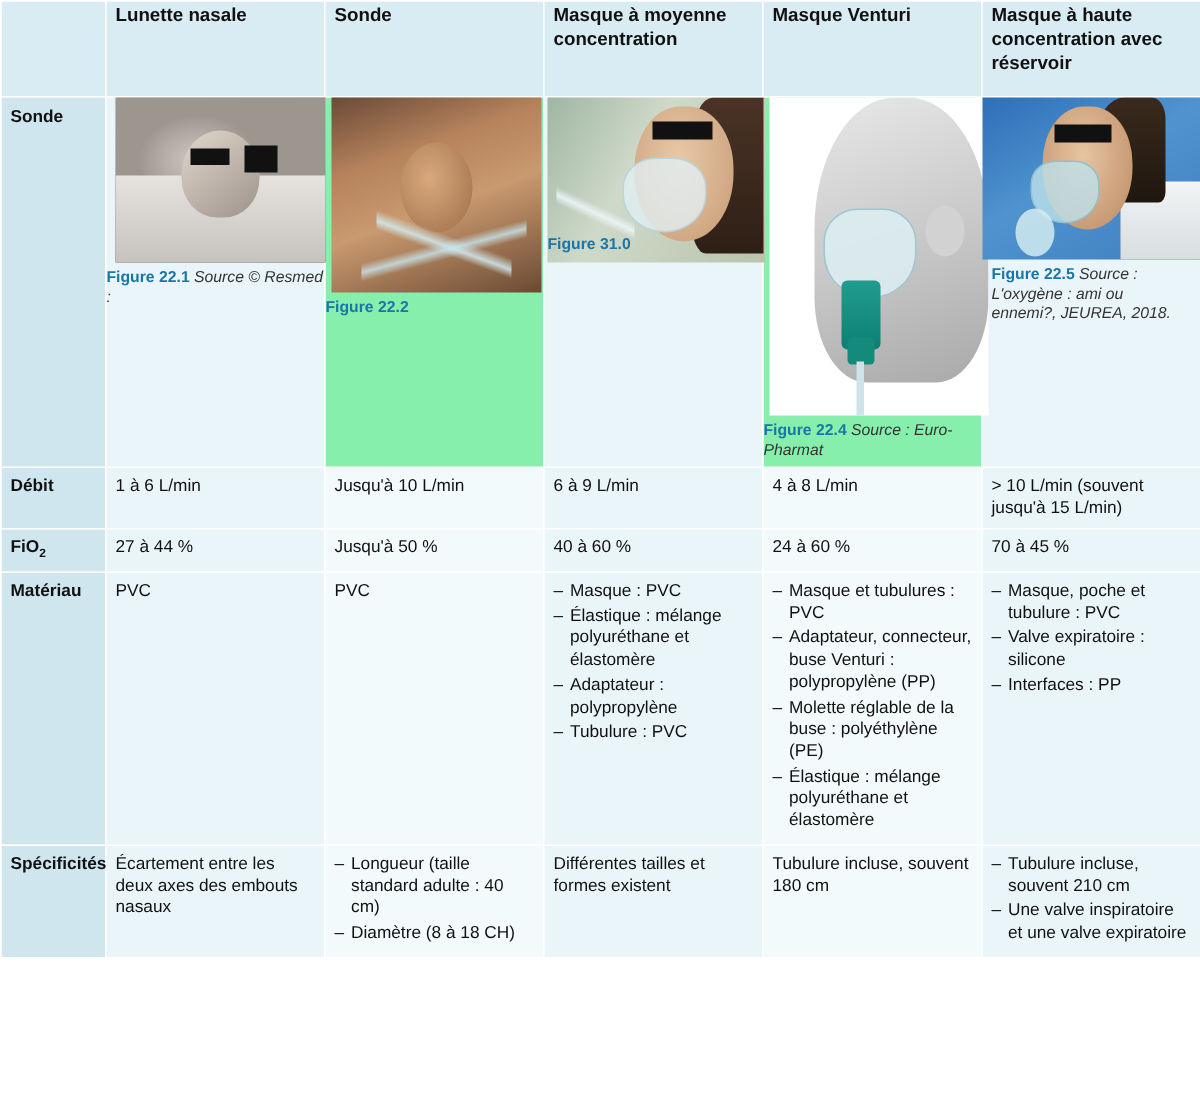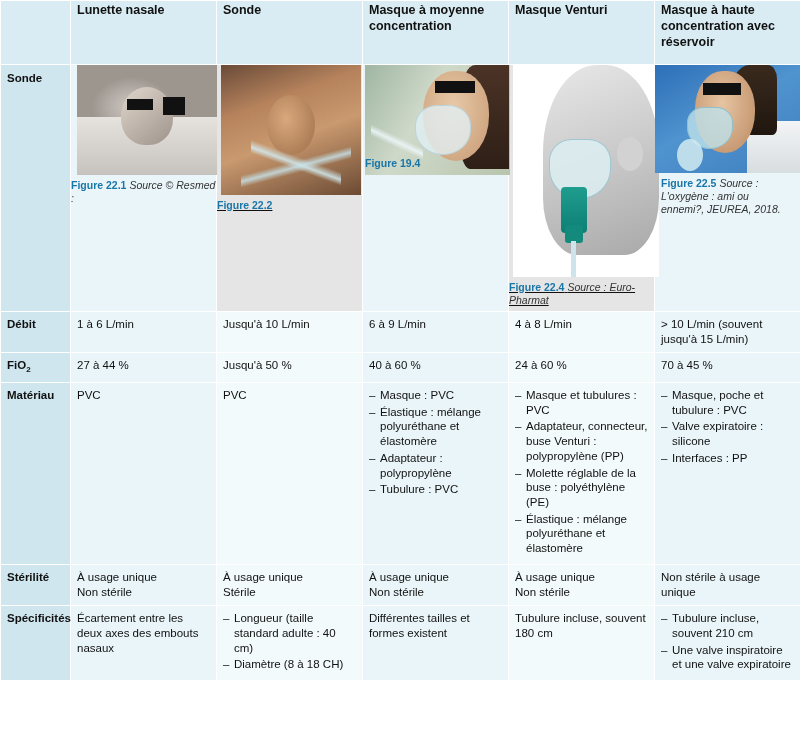--- a/index.html
+++ b/index.html
@@ -44,21 +44,21 @@
     font-size:11.5px;
   }
   .cell-a{background:#eaf5f9;}
   .cell-b{background:#f3fafc;margin-top:27px;}
   .photo-row td{padding:0;}
   .photo-cell{
     background:#eaf5f9;
     padding:6px 6px 6px 6px;
     height:240px;
   }
-  .photo-cell.alt{background:#e5e5e5;text-decoration:underline;}
+  .photo-cell.alt{background:#86efac;}
   .fig{
     font-size:10.5px;
     line-height:1.25;
     margin-top:4px;
     color:#1b4b5e;
   }
   .fig b{color:#1976a8;}
   .fig i{font-style:italic;color:#333;}
   .figin{
     font-size:10.5px;
@@ -196,21 +196,21 @@
     </td>
 
     <td class="photo-cell">
       <div class="ph p3">
         <div class="hair"></div>
             <div class="face"></div>
             <div class="mask"></div>
             <div class="mtube"></div>
         <div class="blackbar bar"></div>
       </div>
-      <div class="figin">Figure 19.4</div>
+      <div class="figin">Figure 31.0</div>
     </td>
 
     <td class="photo-cell alt">
       <div class="ph p4">
         <div class="mann"></div>
             <div class="ear"></div>
             <div class="mask4"></div>
         <div class="venturi"></div>
             <div class="venturi2"></div>
             <div class="tub"></div>
@@ -277,32 +277,20 @@
         </td>
     <td class="cell-a">
           <ul class="dash">
             <li>Masque, poche et tubulure : PVC</li>
             <li>Valve expiratoire : silicone</li>
             <li>Interfaces : PP</li>
           </ul>
         </td>
   </tr>
 
-  <tr>
-    <td class="rowlabel">Stérilité</td>
-    <td class="cell-a" style="white-space:pre-line">À usage unique
-Non stérile</td>
-    <td class="cell-b" style="white-space:pre-line">À usage unique
-Stérile</td>
-    <td class="cell-a" style="white-space:pre-line">À usage unique
-Non stérile</td>
-    <td class="cell-b" style="white-space:pre-line">À usage unique
-Non stérile</td>
-    <td class="cell-a" style="white-space:pre-line">Non stérile à usage unique</td>
-  </tr>
 
 
   <tr>
     <td class="rowlabel">Spécificités</td>
     <td class="cell-a">Écartement entre les deux axes des embouts nasaux</td>
     <td class="cell-b">
           <ul class="dash">
             <li>Longueur (taille standard adulte : 40 cm)</li>
             <li>Diamètre (8 à 18 CH)</li>
           </ul>

